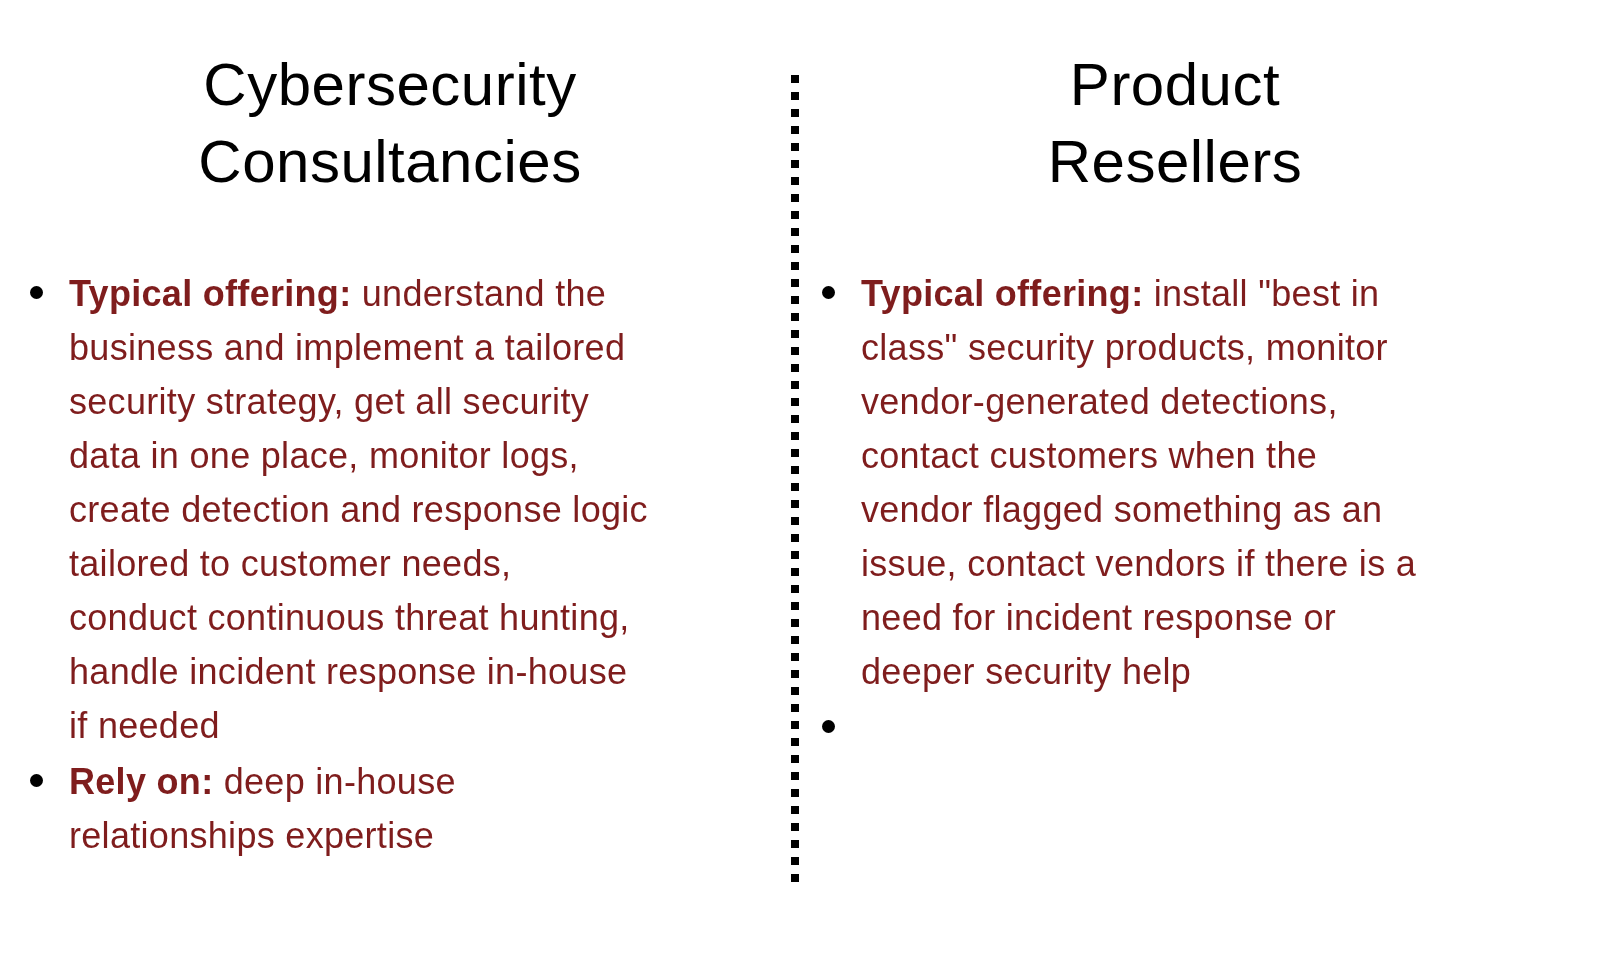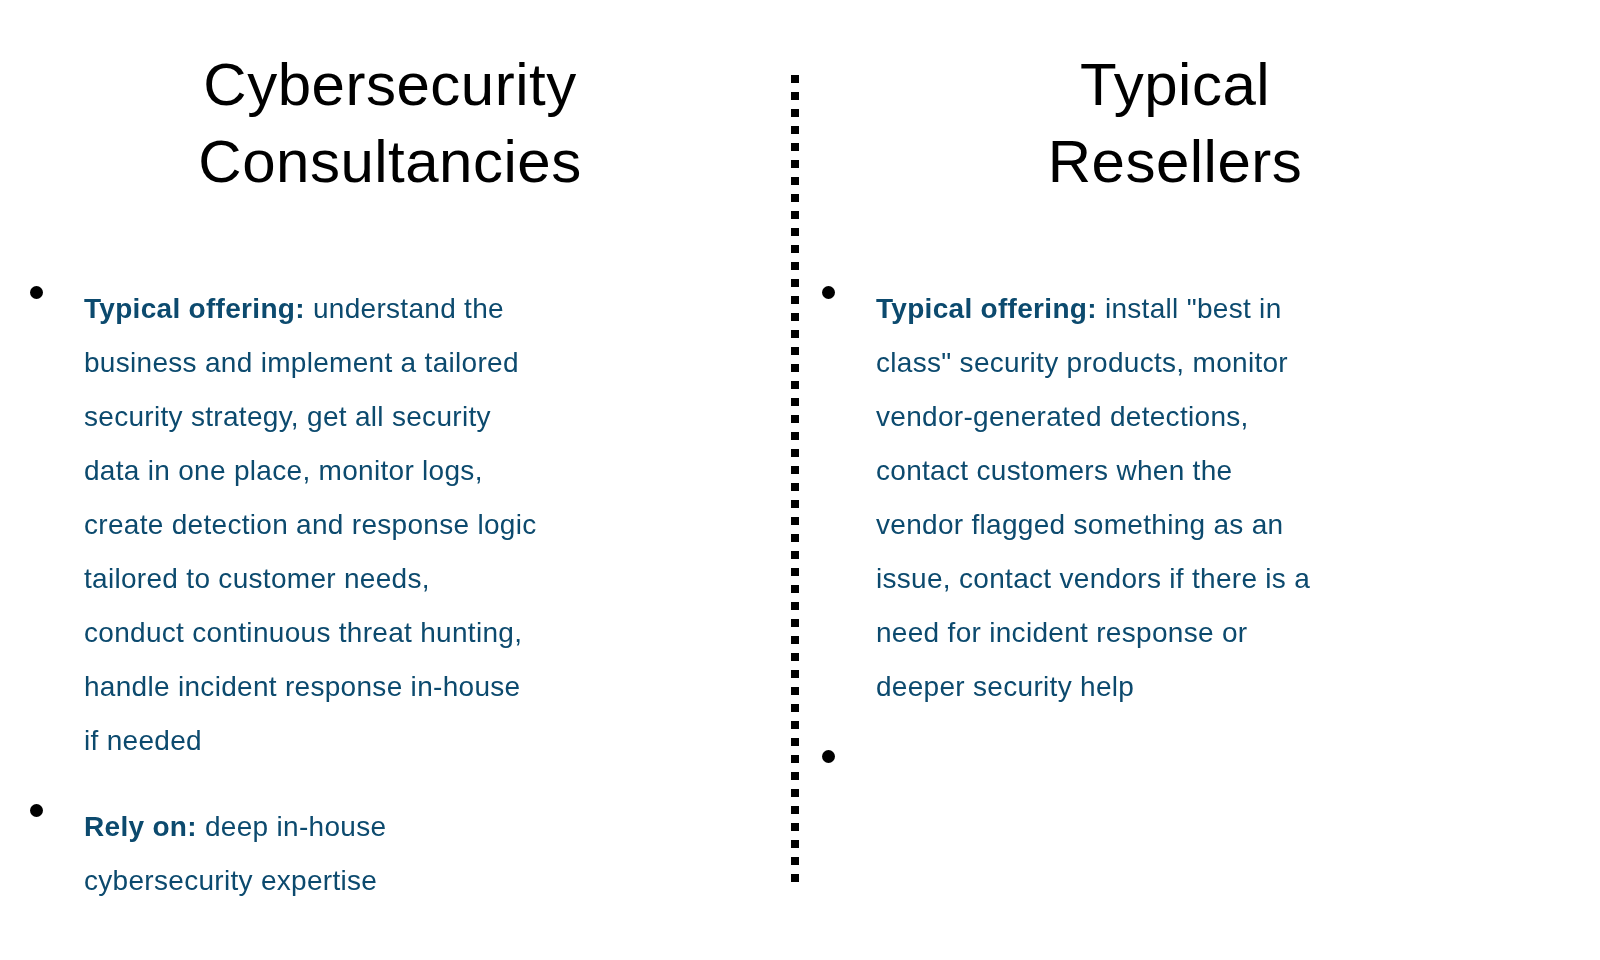--- a/index.html
+++ b/index.html
@@ -46,26 +46,26 @@
   }
   .bullet-dot {
     flex: 0 0 13px;
     width: 13px;
     height: 13px;
     margin: 20px 25px 0 0;
     border-radius: 50%;
     background: #000000;
   }
   .bullet-body {
-    margin: 16px;
-    font-size: 28px;
+    margin: 1px;
+    font-size: 36px;
     line-height: 54px;
     letter-spacing: 0.3px;
     white-space: pre-line;
-    color: #0c4a6e;
+    color: #7f1d1d;
   }
   .bullet-label { font-weight: 700; }
 
   .divider {
     position: absolute;
     left: 791px;
     top: 75px;
     width: 8px;
     height: 810px;
     background-image: repeating-linear-gradient(
@@ -78,42 +78,42 @@
   }
 </style>
 </head>
 <body>
 
 <div class="page">
 
   <h1 class="col-title left">Cybersecurity
 Consultancies</h1>
 
-  <h1 class="col-title right">Typical
+  <h1 class="col-title right">Product
 Resellers</h1>
 
   <div class="divider"></div>
 
   <ul class="bullet-list left">
     <li class="bullet-item">
       <span class="bullet-dot"></span>
       <p class="bullet-body"><span class="bullet-label">Typical offering:</span><span> understand the
 business and implement a tailored
 security strategy, get all security
 data in one place, monitor logs,
 create detection and response logic
 tailored to customer needs,
 conduct continuous threat hunting,
 handle incident response in-house
 if needed</span></p>
     </li>
     <li class="bullet-item">
       <span class="bullet-dot"></span>
       <p class="bullet-body"><span class="bullet-label">Rely on:</span><span> deep in-house
-cybersecurity expertise</span></p>
+relationships expertise</span></p>
     </li>
   </ul>
 
   <ul class="bullet-list right">
     <li class="bullet-item">
       <span class="bullet-dot"></span>
       <p class="bullet-body"><span class="bullet-label">Typical offering:</span><span> install "best in
 class" security products, monitor
 vendor-generated detections,
 contact customers when the

